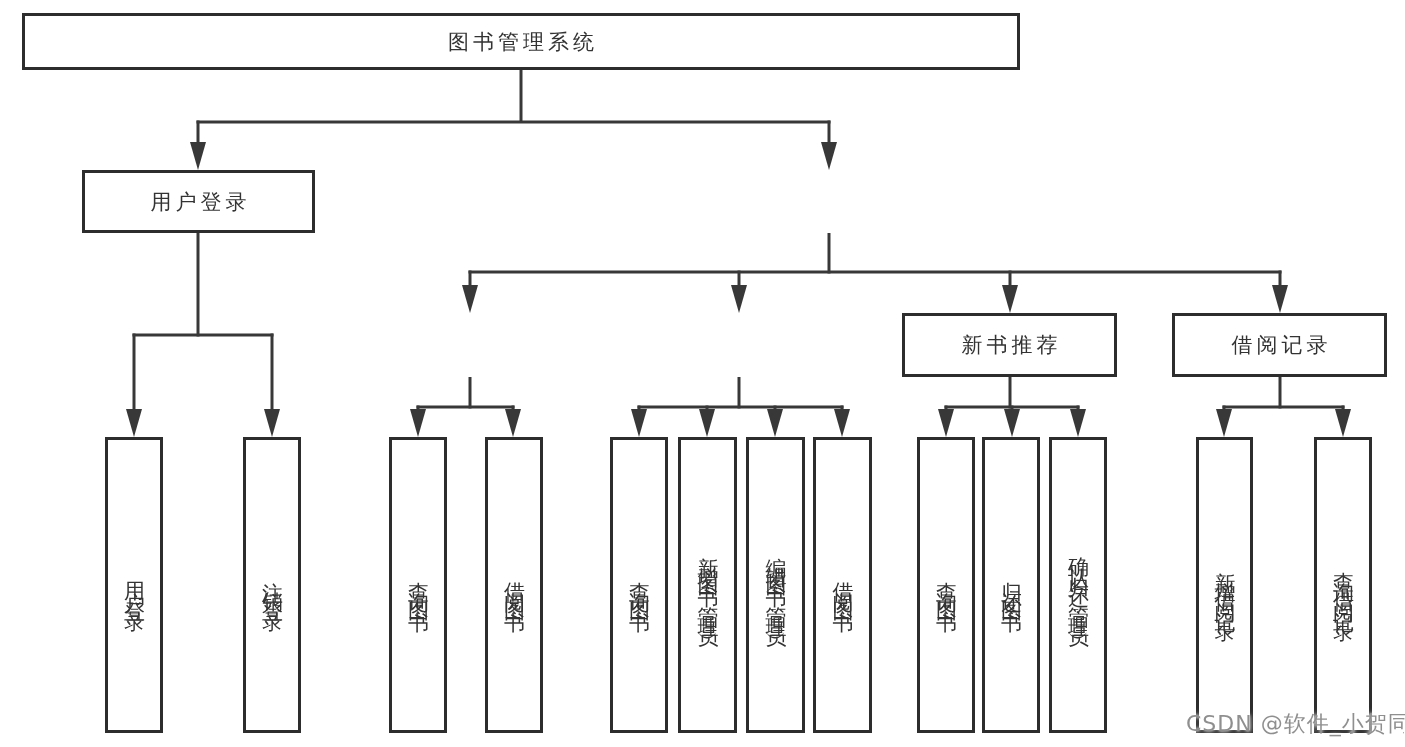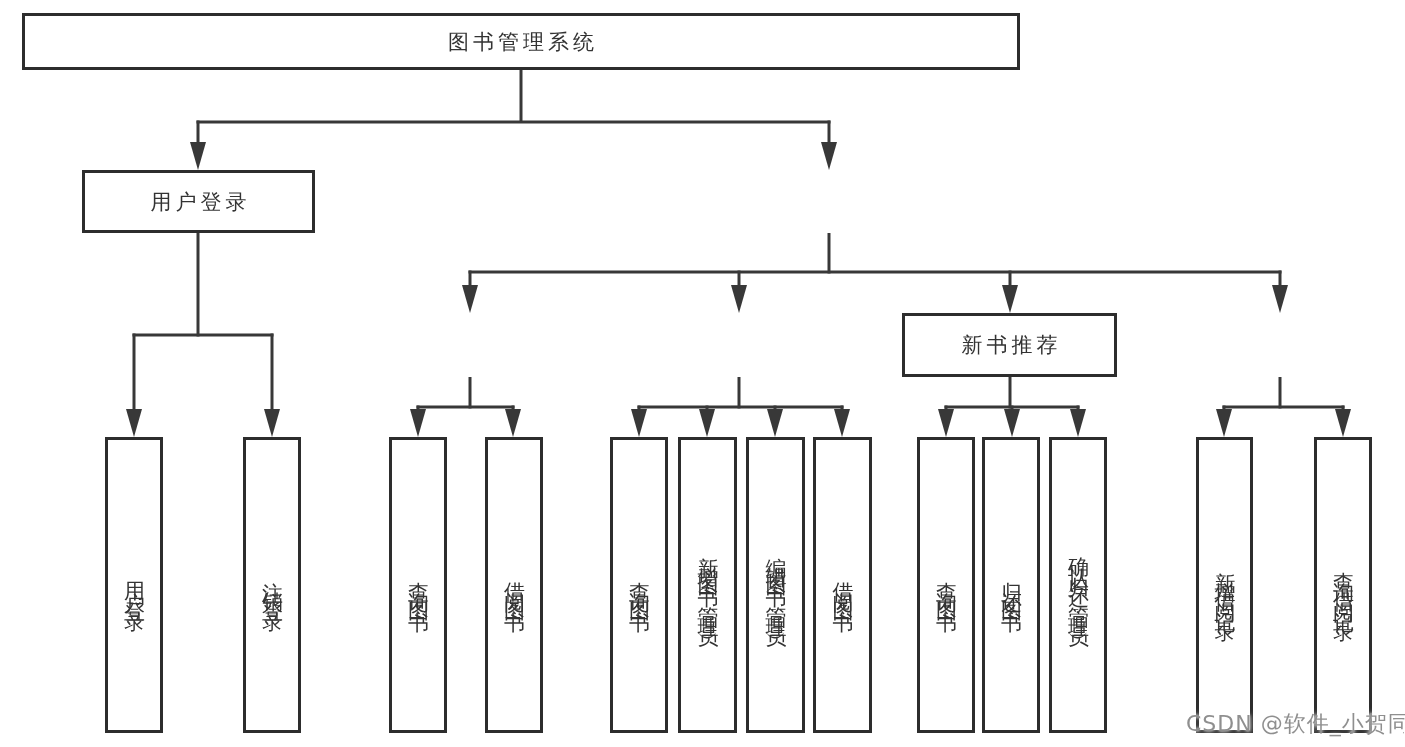--- a/index.html
+++ b/index.html
@@ -139,20 +139,21 @@
       <polygon points="1216,409 1232,409 1224,437"></polygon>
       <polygon points="1335,409 1351,409 1343,437"></polygon>
     </g>
   </svg>
 
   <div class="hnode" style="left:22px; top:13px; width:998px; height:57px;">图书管理系统</div>
 
   <div class="hnode" style="left:82px; top:170px; width:233px; height:63px;">用户登录</div>
 
   <div class="hnode" style="left:902px; top:313px; width:215px; height:64px;">新书推荐</div>
+  <div class="hnode" style="left:1172px; top:313px; width:215px; height:64px;">借阅记录</div>
 
   <div class="vnode" style="left:105px;">用户登录</div>
   <div class="vnode" style="left:243px;">注销登录</div>
 
   <div class="vnode" style="left:389px;">查询图书</div>
   <div class="vnode" style="left:485px;">借阅图书</div>
 
   <div class="vnode" style="left:610px;">查询图书</div>
   <div class="vnode" style="left:678px; width:59px;">新增图书（管理员）</div>
   <div class="vnode" style="left:746px; width:59px;">编辑图书（管理员）</div>

